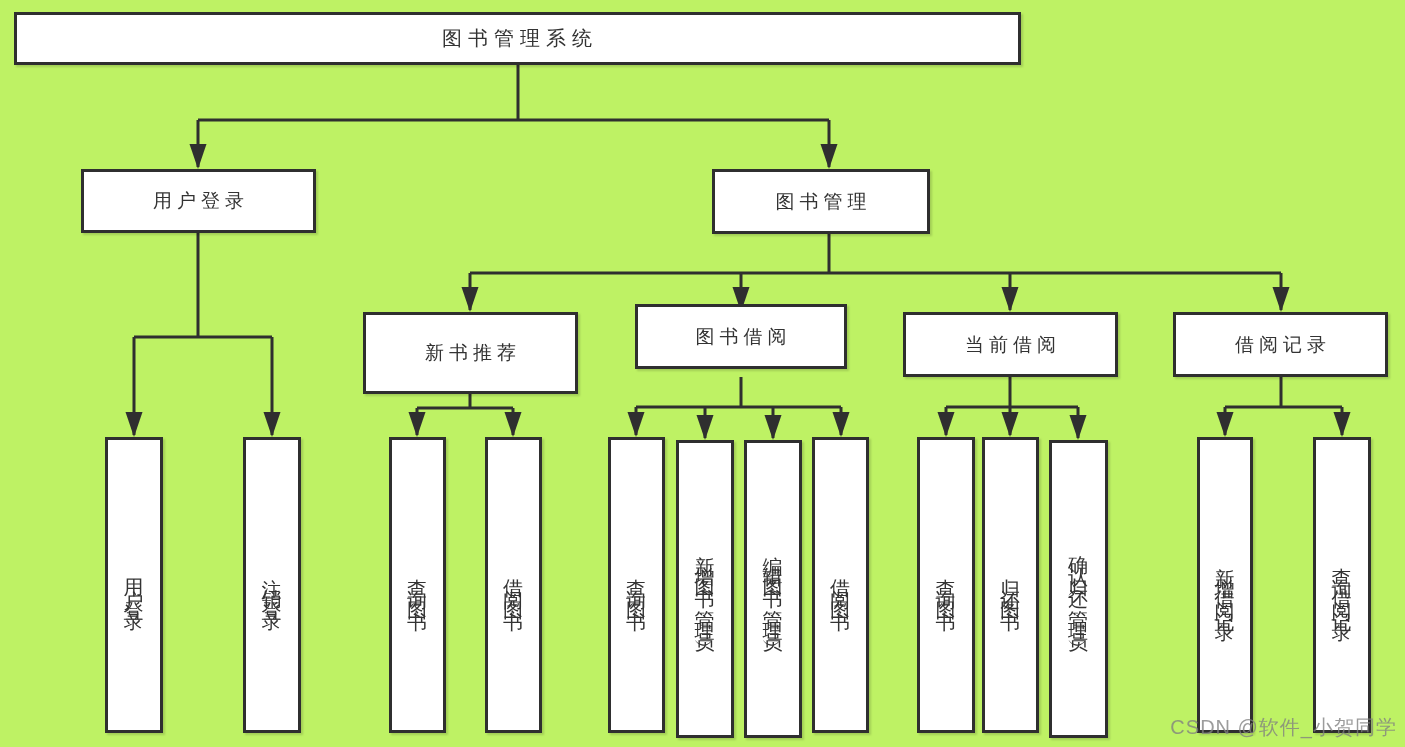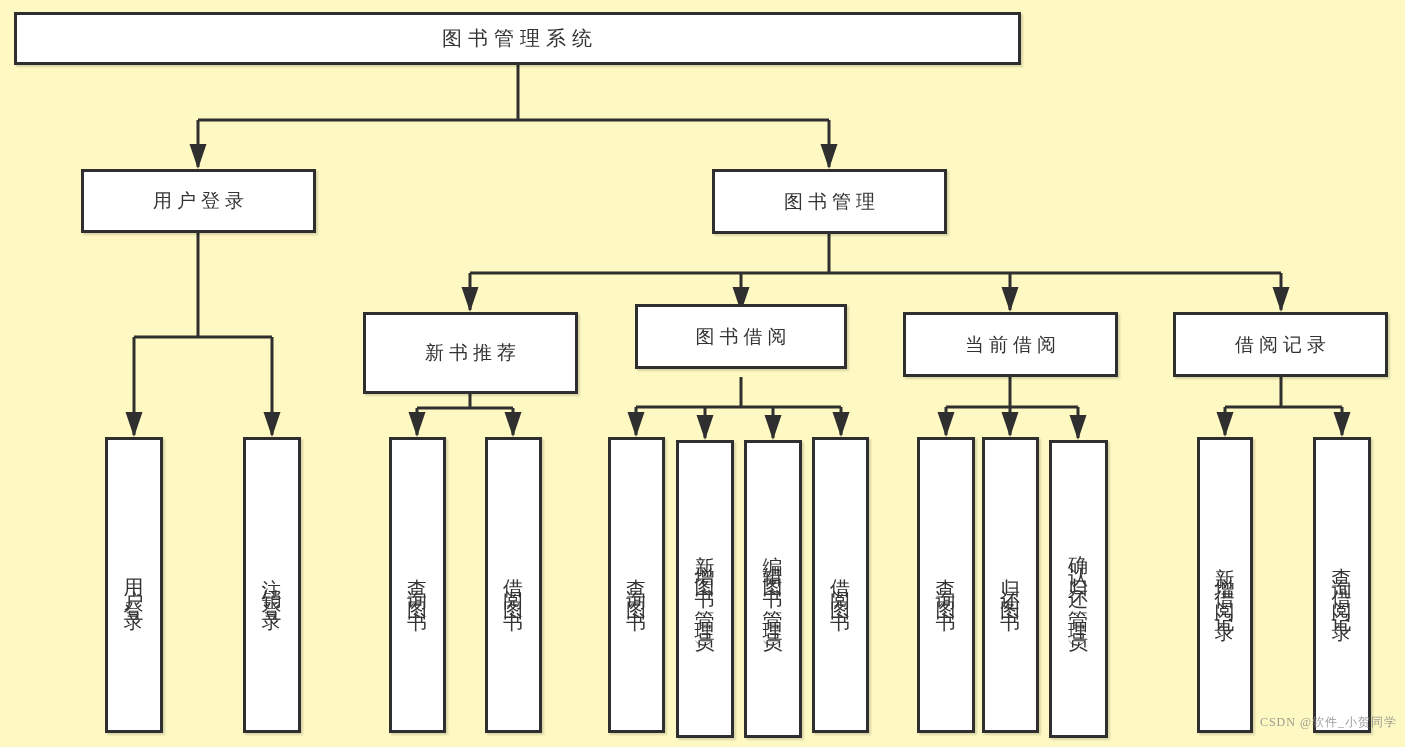--- a/index.html
+++ b/index.html
@@ -4,22 +4,22 @@
 <style>
   html, body {
     margin: 0;
     padding: 0;
     background: #ffffff;
   }
   .canvas {
     position: relative;
     width: 1405px;
     height: 747px;
-    background: #fef9c3;
-    font-family: Liberation Serif, serif;
+    background: #bef264;
+    font-family: Liberation Sans, sans-serif;
     color: #333333;
     overflow: hidden;
   }
   svg.connectors {
     position: absolute;
     left: 0;
     top: 0;
     width: 1405px;
     height: 747px;
   }
@@ -47,21 +47,21 @@
     writing-mode: vertical-rl;
     text-orientation: mixed;
     font-size: 20px;
     letter-spacing: 11px;
     line-height: 1;
   }
   .watermark {
     position: absolute;
     right: 8px;
     top: 714px;
-    font-size: 12px;
+    font-size: 20px;
     letter-spacing: 1px;
     color: rgba(128,128,128,0.78);
     white-space: nowrap;
     z-index: 10;
   }
 </style>
 </head>
 <body>
 
 <div class="canvas">
@@ -102,21 +102,21 @@
       <polygon points="1001.5,412 1018.5,412 1010,437"></polygon>
       <polygon points="1069.5,415 1086.5,415 1078,440"></polygon>
       <polygon points="1216.5,412 1233.5,412 1225,437"></polygon>
       <polygon points="1333.5,412 1350.5,412 1342,437"></polygon>
     </g>
   </svg>
 
   <div class="box h root-label" style="left:14px;top:12px;width:1007px;height:53px">图书管理系统</div>
 
   <div class="box h" style="left:81px;top:169px;width:235px;height:64px">用户登录</div>
-  <div class="box h" style="left:712px;top:169px;width:235px;height:65px">图书管理</div>
+  <div class="box h" style="left:712px;top:169px;width:218px;height:65px">图书管理</div>
 
   <div class="box h" style="left:363px;top:312px;width:215px;height:82px">新书推荐</div>
   <div class="box h" style="left:635px;top:304px;width:212px;height:65px">图书借阅</div>
   <div class="box h" style="left:1173px;top:312px;width:215px;height:65px">借阅记录</div>
   <div class="box h" style="left:903px;top:312px;width:215px;height:65px">当前借阅</div>
 
   <div class="box v" style="left:105px;top:437px;width:58px;height:296px">用户登录</div>
   <div class="box v" style="left:243px;top:437px;width:58px;height:296px">注销登录</div>
 
   <div class="box v" style="left:389px;top:437px;width:57px;height:296px">查询图书</div>

